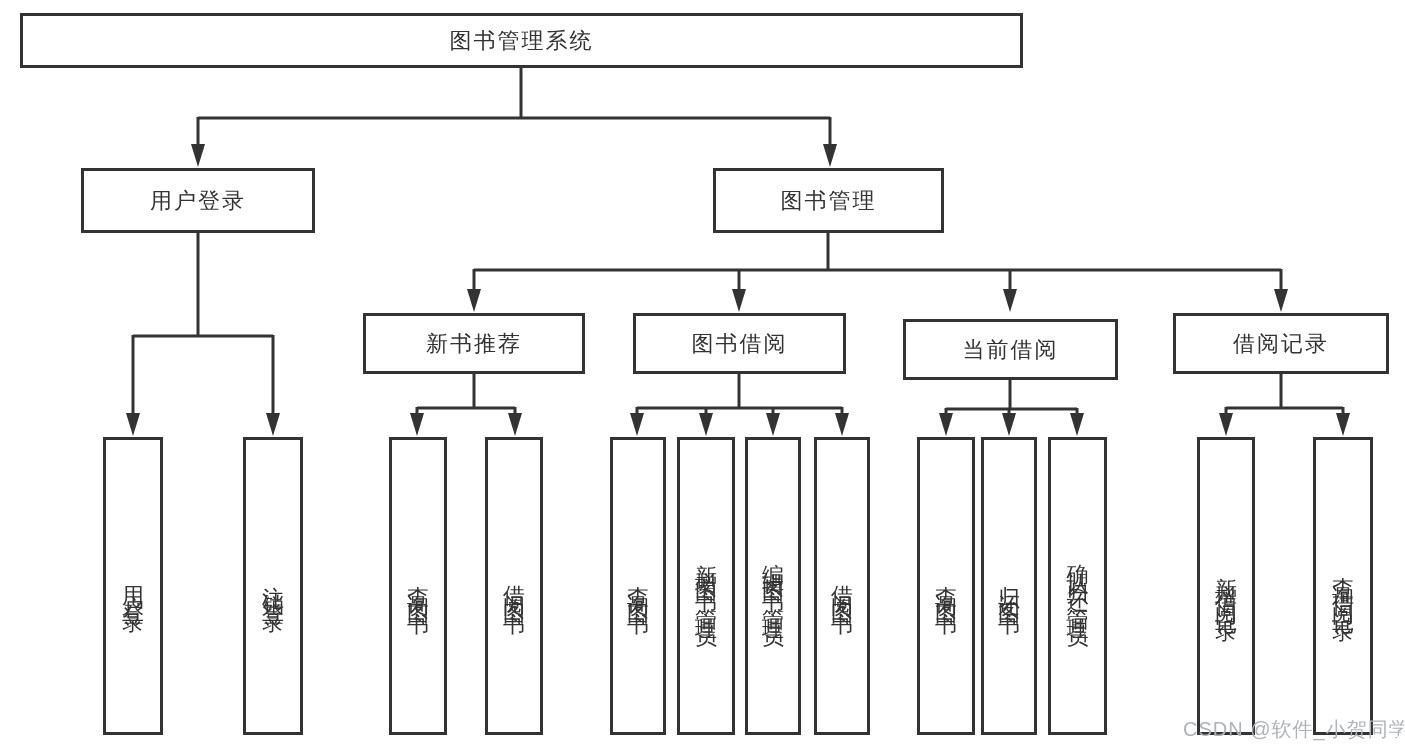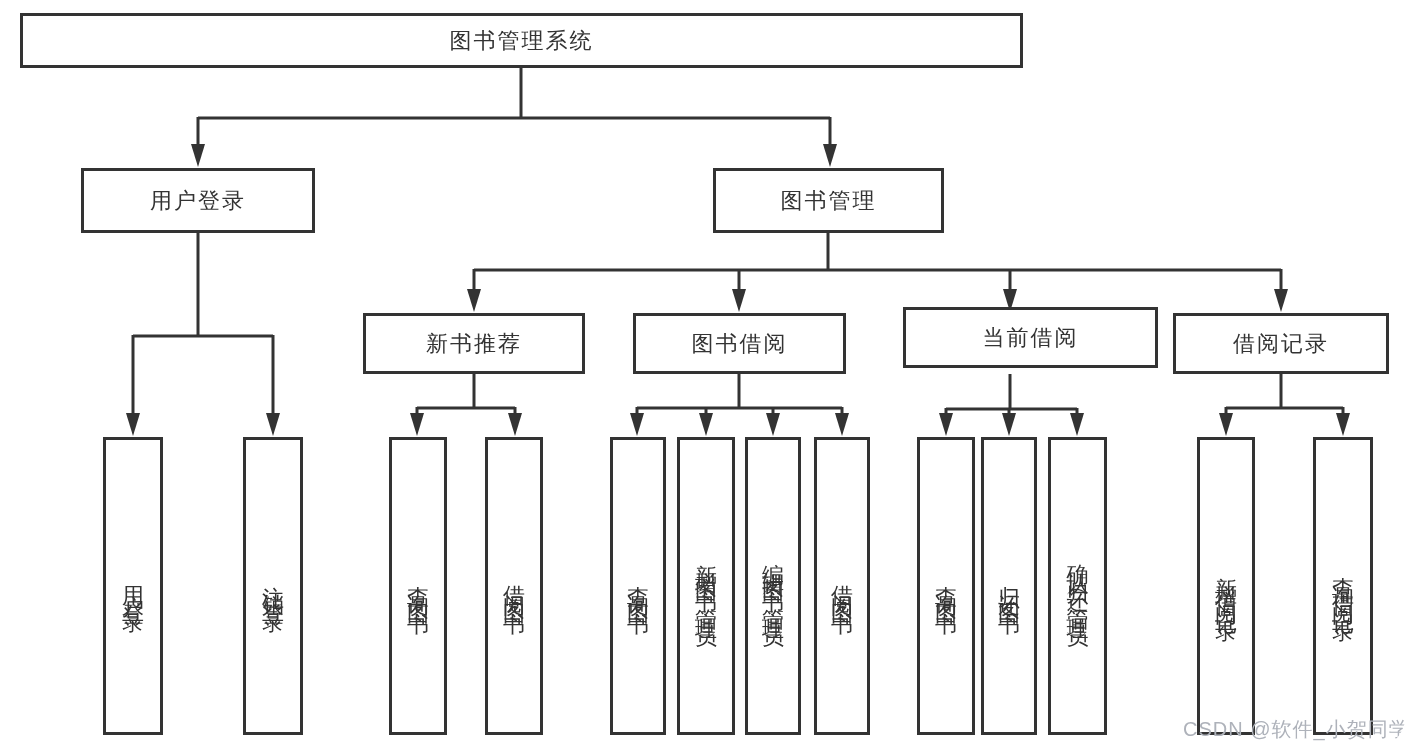--- a/index.html
+++ b/index.html
@@ -96,21 +96,21 @@
     </g>
   </svg>
 
   <div class="box" style="left:20px;top:13px;width:1003px;height:55px">图书管理系统</div>
 
   <div class="box" style="left:81px;top:168px;width:234px;height:65px">用户登录</div>
   <div class="box" style="left:363px;top:313px;width:222px;height:61px">新书推荐</div>
 
   <div class="box" style="left:713px;top:168px;width:231px;height:65px">图书管理</div>
   <div class="box" style="left:633px;top:313px;width:213px;height:61px">图书借阅</div>
-  <div class="box" style="left:903px;top:307px;width:255px;height:61px">当前借阅</div>
+  <div class="box" style="left:903px;top:319px;width:215px;height:61px">当前借阅</div>
   <div class="box" style="left:1173px;top:313px;width:216px;height:61px">借阅记录</div>
 
   <div class="box v" style="left:103px;top:437px;width:60px;height:298px">用户登录</div>
   <div class="box v" style="left:243px;top:437px;width:60px;height:298px">注销登录</div>
 
   <div class="box v" style="left:389px;top:437px;width:58px;height:298px">查询图书</div>
   <div class="box v" style="left:485px;top:437px;width:58px;height:298px">借阅图书</div>
 
   <div class="box v" style="left:610px;top:437px;width:56px;height:298px">查询图书</div>
   <div class="box v" style="left:677px;top:437px;width:58px;height:298px">新增图书（管理员）</div>

